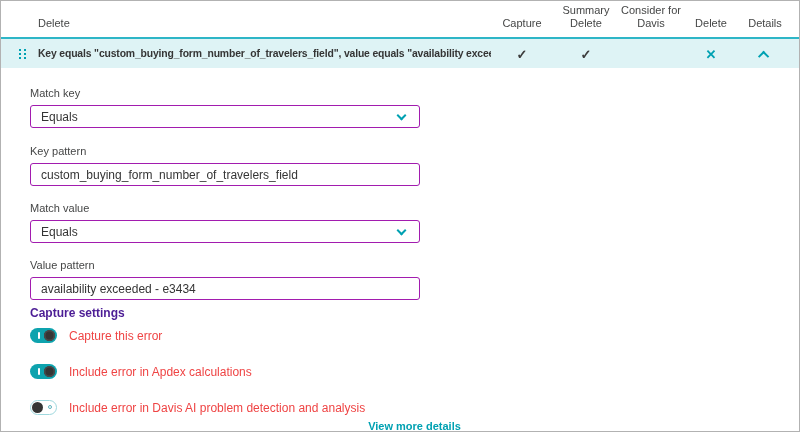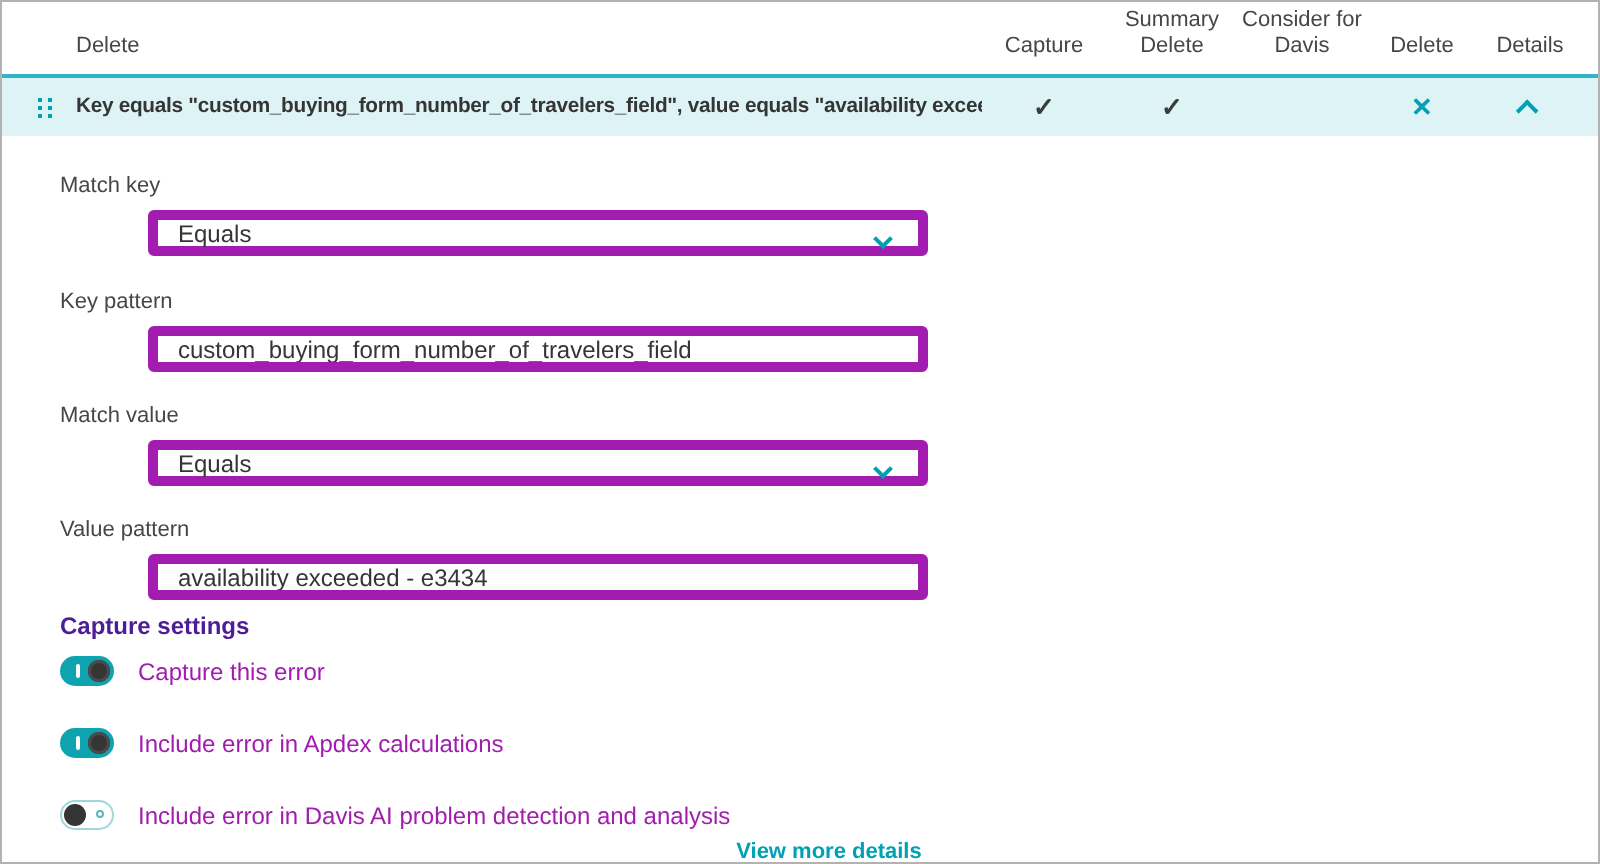--- a/index.html
+++ b/index.html
@@ -77,30 +77,29 @@
   }
   
   .form { padding-left:29px; }
   .fld-label { display:block; font-size:11px; color:#454646; line-height:13px; }
   .mt-19 { margin-top:19px; }
   .mt-17 { margin-top:17px; }
   .mt-16 { margin-top:16px; }
   .ctl {
     margin-top:5px;
     width:390px; height:23px;
-    border:5px solid #a21caf;
+    border:1px solid #a21caf;
     border-radius:3px;
     background:#fff;
     font-family:"Liberation Sans", sans-serif;
     font-size:12px;
     color:#353535;
     padding:0 28px 0 10px;
     display:flex; align-items:center;
     position:relative;
-    margin-left:44px;
   }
   input.ctl { display:block; padding:0 10px; }
   .selectbox { cursor:pointer; }
   .chev-down {
     position:absolute;
     right:14px; top:6px;
     width:7px; height:7px;
     border-right:2px solid #00a1b2;
     border-bottom:2px solid #00a1b2;
     transform:rotate(45deg);
@@ -109,21 +108,21 @@
     margin-top:6px;
     font-size:12px;
     font-weight:bold;
     color:#4c1d95;
   }
   .toggle-row {
     display:flex; align-items:center; gap:12px;
     margin-top:21px;
   }
   .toggle-row.first { margin-top:8px; }
-  .toggle-label { font-size:12px; color:#a21caf; }
+  .toggle-label { font-size:12px; color:#ef4444; }
   .toggle {
     position:relative;
     width:27px; height:15px;
     border-radius:8px;
     flex:0 0 auto;
     cursor:pointer;
   }
   .toggle.on { background:#0ea3ae; }
   .toggle.on .knob {
     position:absolute; right:2px; top:2px;

